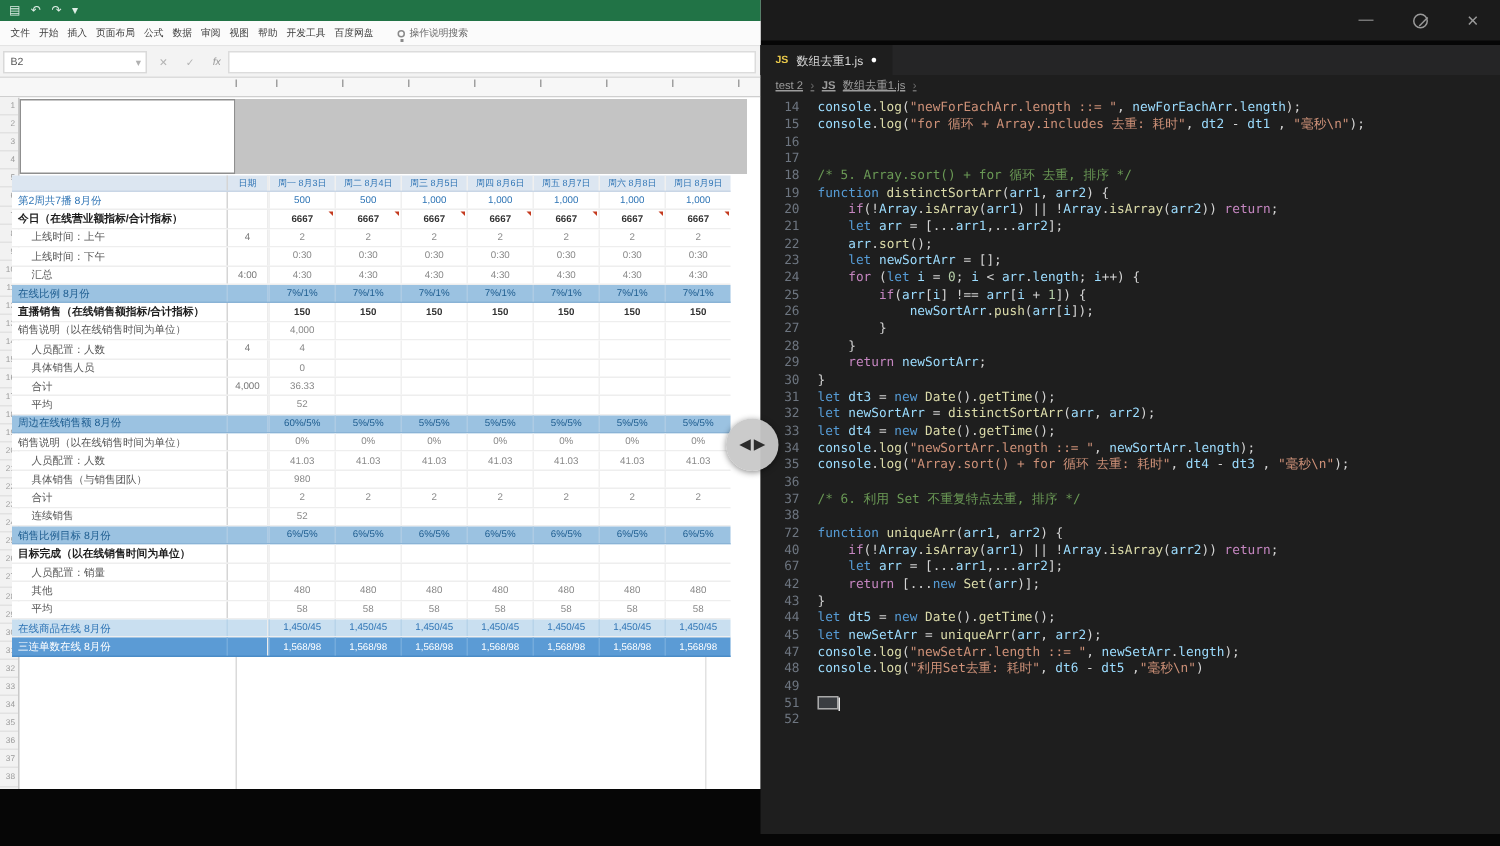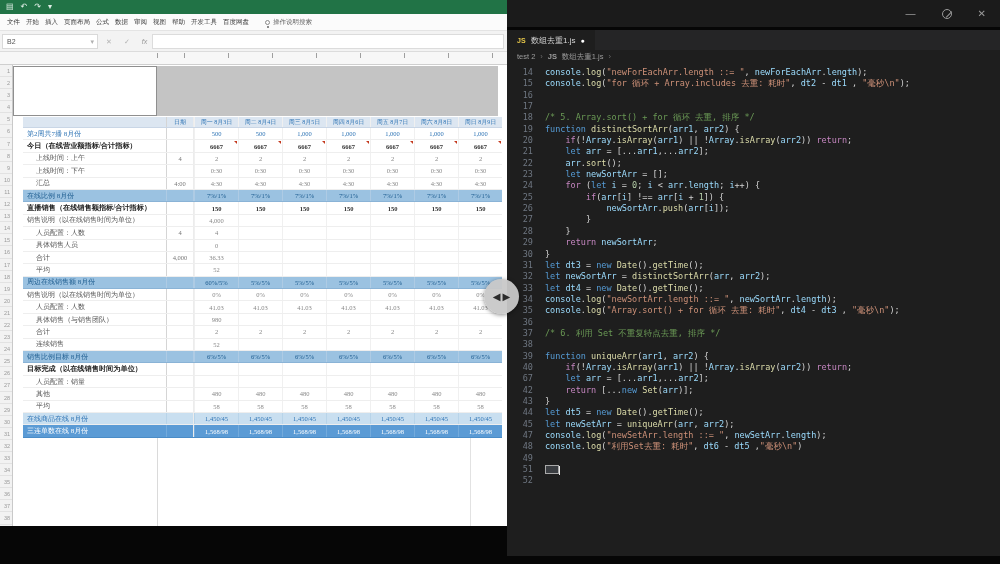--- a/index.html
+++ b/index.html
@@ -56,21 +56,21 @@
   #sheet { position:absolute; left:0; top:65px; width:100%; height:461px; background:#fff; overflow:hidden; }
   #gutter { position:absolute; left:0; top:0; width:13px; height:100%; background:#f2f2f2; border-right:1px solid #c9c9c9; }
   .gn { height:12.1px; font-size:5.5px; color:#9a9a9a; text-align:right; padding-right:2px; line-height:12px;
         border-bottom:1px solid #e2e2e2; }
   #grayband { position:absolute; left:157px; top:1px; width:341px; height:50px; background:#c4c4c4; }
   #mergedcell { position:absolute; left:13px; top:1px; width:144px; height:50px; background:#fff;
                 border:1px solid #8f8f8f; }
   #vline1 { position:absolute; left:157px; top:373px; bottom:0; width:1px; background:#dadada; }
   #vline2 { position:absolute; left:470px; top:373px; bottom:0; width:1px; background:#e2e2e2; }
 
-  #sheet-table { position:absolute; left:23px; top:52px; width:479px;font-family:Liberation Serif, serif; }
+  #sheet-table { position:absolute; left:8px; top:52px; width:479px; }
   .t-row { display:flex; align-items:center; height:12.4px; border-bottom:1px solid #eeeeee; background:#fff; }
   .t-row.t-header { height:11px; background:var(--header-blue-bg,#dce6f1); border-bottom:1px solid #c9d6e6; }
   .t-label { width:144px; font-size:7px; color:#555; padding-left:4px; border-right:1px solid #d5d5d5;
              white-space:nowrap; overflow:hidden; height:100%; display:flex; align-items:center; }
   .t-a { width:27px; font-size:6.5px; color:#777; text-align:center; border-right:1px solid #ececec;
          height:100%; display:flex; align-items:center; justify-content:center; }
   .t-cell { width:44px; font-size:6.5px; color:#888; text-align:center; border-left:1px solid #f0f0f0;
             height:100%; display:flex; align-items:center; justify-content:center; position:relative;
             white-space:nowrap; overflow:hidden; }
   .t-header .t-a, .t-header .t-cell { color:var(--accent-blue,#2e74b5); font-size:6px; }
@@ -96,21 +96,21 @@
   
   #editor { position:absolute; left:507px; top:30px; width:493px; height:526px; background:var(--code-bg,#1e1e1e); }
   #ed-tabbar { position:absolute; left:0; top:0; width:100%; height:20px; background:#252526; display:flex; }
   #ed-tab { background:#1e1e1e; display:flex; align-items:center; gap:5px; padding:0 10px; height:20px; }
   .js-icon { width:9px; height:9px; background:transparent; color:var(--js-yellow,#e8c84a);
              font-size:7px; font-weight:bold; line-height:9px; }
   #ed-tab .fname { color:#d7d7d7; font-size:8px; }
   #ed-tab .dot { color:#ffffff; font-size:7px; }
   #breadcrumbs { position:absolute; left:0; top:20px; width:100%; height:13px; display:flex; align-items:center;
                  gap:5px; padding-left:10px; }
-  #breadcrumbs span { color:#9d9d9d; font-size:7.5px; }
+  #breadcrumbs span { color:#9d9d9d; font-size:7.5px;text-decoration:underline; }
   #breadcrumbs .sep { color:#6d6d6d; }
   #code-lines { position:absolute; left:0; top:33px; width:100%; bottom:0; padding-top:4px;
                 font-family:"DejaVu Sans Mono", monospace; font-size:8.5px; overflow:hidden; }
   .cl { display:flex; height:11.35px; line-height:11.35px; white-space:pre; }
   .cl .ln { width:26px; text-align:right; color:#6e7681; flex:none; }
   .cl .lc { padding-left:12px; }
   .tp { color:#d4d4d4; } .tk { color:#569cd6; } .tc { color:#c586c0; } .ts { color:#ce9178; }
   .tn { color:#b5cea8; } .tm { color:#6a9955;text-align:center; } .tf { color:#dcdcaa; } .tv { color:#9cdcfe; }
   .tsel { display:inline-block; width:14px; height:9px; border:1px solid #a9a9a9; background:#3a3d41;
           vertical-align:middle; position:relative; }
@@ -572,21 +572,21 @@
       <div class="cl"><span class="ln">29</span><span class="lc"><span class="tp">    </span><span class="tc">return</span><span class="tp"> </span><span class="tv">newSortArr</span><span class="tp">;</span></span></div>
       <div class="cl"><span class="ln">30</span><span class="lc"><span class="tp">}</span></span></div>
       <div class="cl"><span class="ln">31</span><span class="lc"><span class="tk">let </span><span class="tv">dt3</span><span class="tp"> = </span><span class="tk">new </span><span class="tf">Date</span><span class="tp">().</span><span class="tf">getTime</span><span class="tp">();</span></span></div>
       <div class="cl"><span class="ln">32</span><span class="lc"><span class="tk">let </span><span class="tv">newSortArr</span><span class="tp"> = </span><span class="tf">distinctSortArr</span><span class="tp">(</span><span class="tv">arr</span><span class="tp">, </span><span class="tv">arr2</span><span class="tp">);</span></span></div>
       <div class="cl"><span class="ln">33</span><span class="lc"><span class="tk">let </span><span class="tv">dt4</span><span class="tp"> = </span><span class="tk">new </span><span class="tf">Date</span><span class="tp">().</span><span class="tf">getTime</span><span class="tp">();</span></span></div>
       <div class="cl"><span class="ln">34</span><span class="lc"><span class="tv">console</span><span class="tp">.</span><span class="tf">log</span><span class="tp">(</span><span class="ts">"newSortArr.length ::= "</span><span class="tp">, </span><span class="tv">newSortArr</span><span class="tp">.</span><span class="tv">length</span><span class="tp">);</span></span></div>
       <div class="cl"><span class="ln">35</span><span class="lc"><span class="tv">console</span><span class="tp">.</span><span class="tf">log</span><span class="tp">(</span><span class="ts">"Array.sort() + for 循环 去重: 耗时"</span><span class="tp">, </span><span class="tv">dt4</span><span class="tp"> - </span><span class="tv">dt3</span><span class="tp"> , </span><span class="ts">"毫秒\n"</span><span class="tp">);</span></span></div>
       <div class="cl"><span class="ln">36</span><span class="lc"></span></div>
       <div class="cl"><span class="ln">37</span><span class="lc"><span class="tm">/* 6. 利用 Set 不重复特点去重, 排序 */</span></span></div>
       <div class="cl"><span class="ln">38</span><span class="lc"></span></div>
-      <div class="cl"><span class="ln">39</span><span class="lc"><span class="tk">function </span><span class="tf">uniqueArr</span><span class="tp">(</span><span class="tv">arr1</span><span class="tp">, </span><span class="tv">arr2</span><span class="tp">) {</span></span></div>
+      <div class="cl"><span class="ln">72</span><span class="lc"><span class="tk">function </span><span class="tf">uniqueArr</span><span class="tp">(</span><span class="tv">arr1</span><span class="tp">, </span><span class="tv">arr2</span><span class="tp">) {</span></span></div>
       <div class="cl"><span class="ln">40</span><span class="lc"><span class="tp">    </span><span class="tc">if</span><span class="tp">(!</span><span class="tv">Array</span><span class="tp">.</span><span class="tf">isArray</span><span class="tp">(</span><span class="tv">arr1</span><span class="tp">) || !</span><span class="tv">Array</span><span class="tp">.</span><span class="tf">isArray</span><span class="tp">(</span><span class="tv">arr2</span><span class="tp">)) </span><span class="tc">return</span><span class="tp">;</span></span></div>
       <div class="cl"><span class="ln">67</span><span class="lc"><span class="tp">    </span><span class="tk">let </span><span class="tv">arr</span><span class="tp"> = [...</span><span class="tv">arr1</span><span class="tp">,...</span><span class="tv">arr2</span><span class="tp">];</span></span></div>
       <div class="cl"><span class="ln">42</span><span class="lc"><span class="tp">    </span><span class="tc">return</span><span class="tp"> [...</span><span class="tk">new </span><span class="tf">Set</span><span class="tp">(</span><span class="tv">arr</span><span class="tp">)];</span></span></div>
       <div class="cl"><span class="ln">43</span><span class="lc"><span class="tp">}</span></span></div>
       <div class="cl"><span class="ln">44</span><span class="lc"><span class="tk">let </span><span class="tv">dt5</span><span class="tp"> = </span><span class="tk">new </span><span class="tf">Date</span><span class="tp">().</span><span class="tf">getTime</span><span class="tp">();</span></span></div>
       <div class="cl"><span class="ln">45</span><span class="lc"><span class="tk">let </span><span class="tv">newSetArr</span><span class="tp"> = </span><span class="tf">uniqueArr</span><span class="tp">(</span><span class="tv">arr</span><span class="tp">, </span><span class="tv">arr2</span><span class="tp">);</span></span></div>
       <div class="cl"><span class="ln">47</span><span class="lc"><span class="tv">console</span><span class="tp">.</span><span class="tf">log</span><span class="tp">(</span><span class="ts">"newSetArr.length ::= "</span><span class="tp">, </span><span class="tv">newSetArr</span><span class="tp">.</span><span class="tv">length</span><span class="tp">);</span></span></div>
       <div class="cl"><span class="ln">48</span><span class="lc"><span class="tv">console</span><span class="tp">.</span><span class="tf">log</span><span class="tp">(</span><span class="ts">"利用Set去重: 耗时"</span><span class="tp">, </span><span class="tv">dt6</span><span class="tp"> - </span><span class="tv">dt5</span><span class="tp"> ,</span><span class="ts">"毫秒\n"</span><span class="tp">)</span></span></div>
       <div class="cl"><span class="ln">49</span><span class="lc"></span></div>
       <div class="cl"><span class="ln">51</span><span class="lc"><span class="tsel"></span></span></div>

